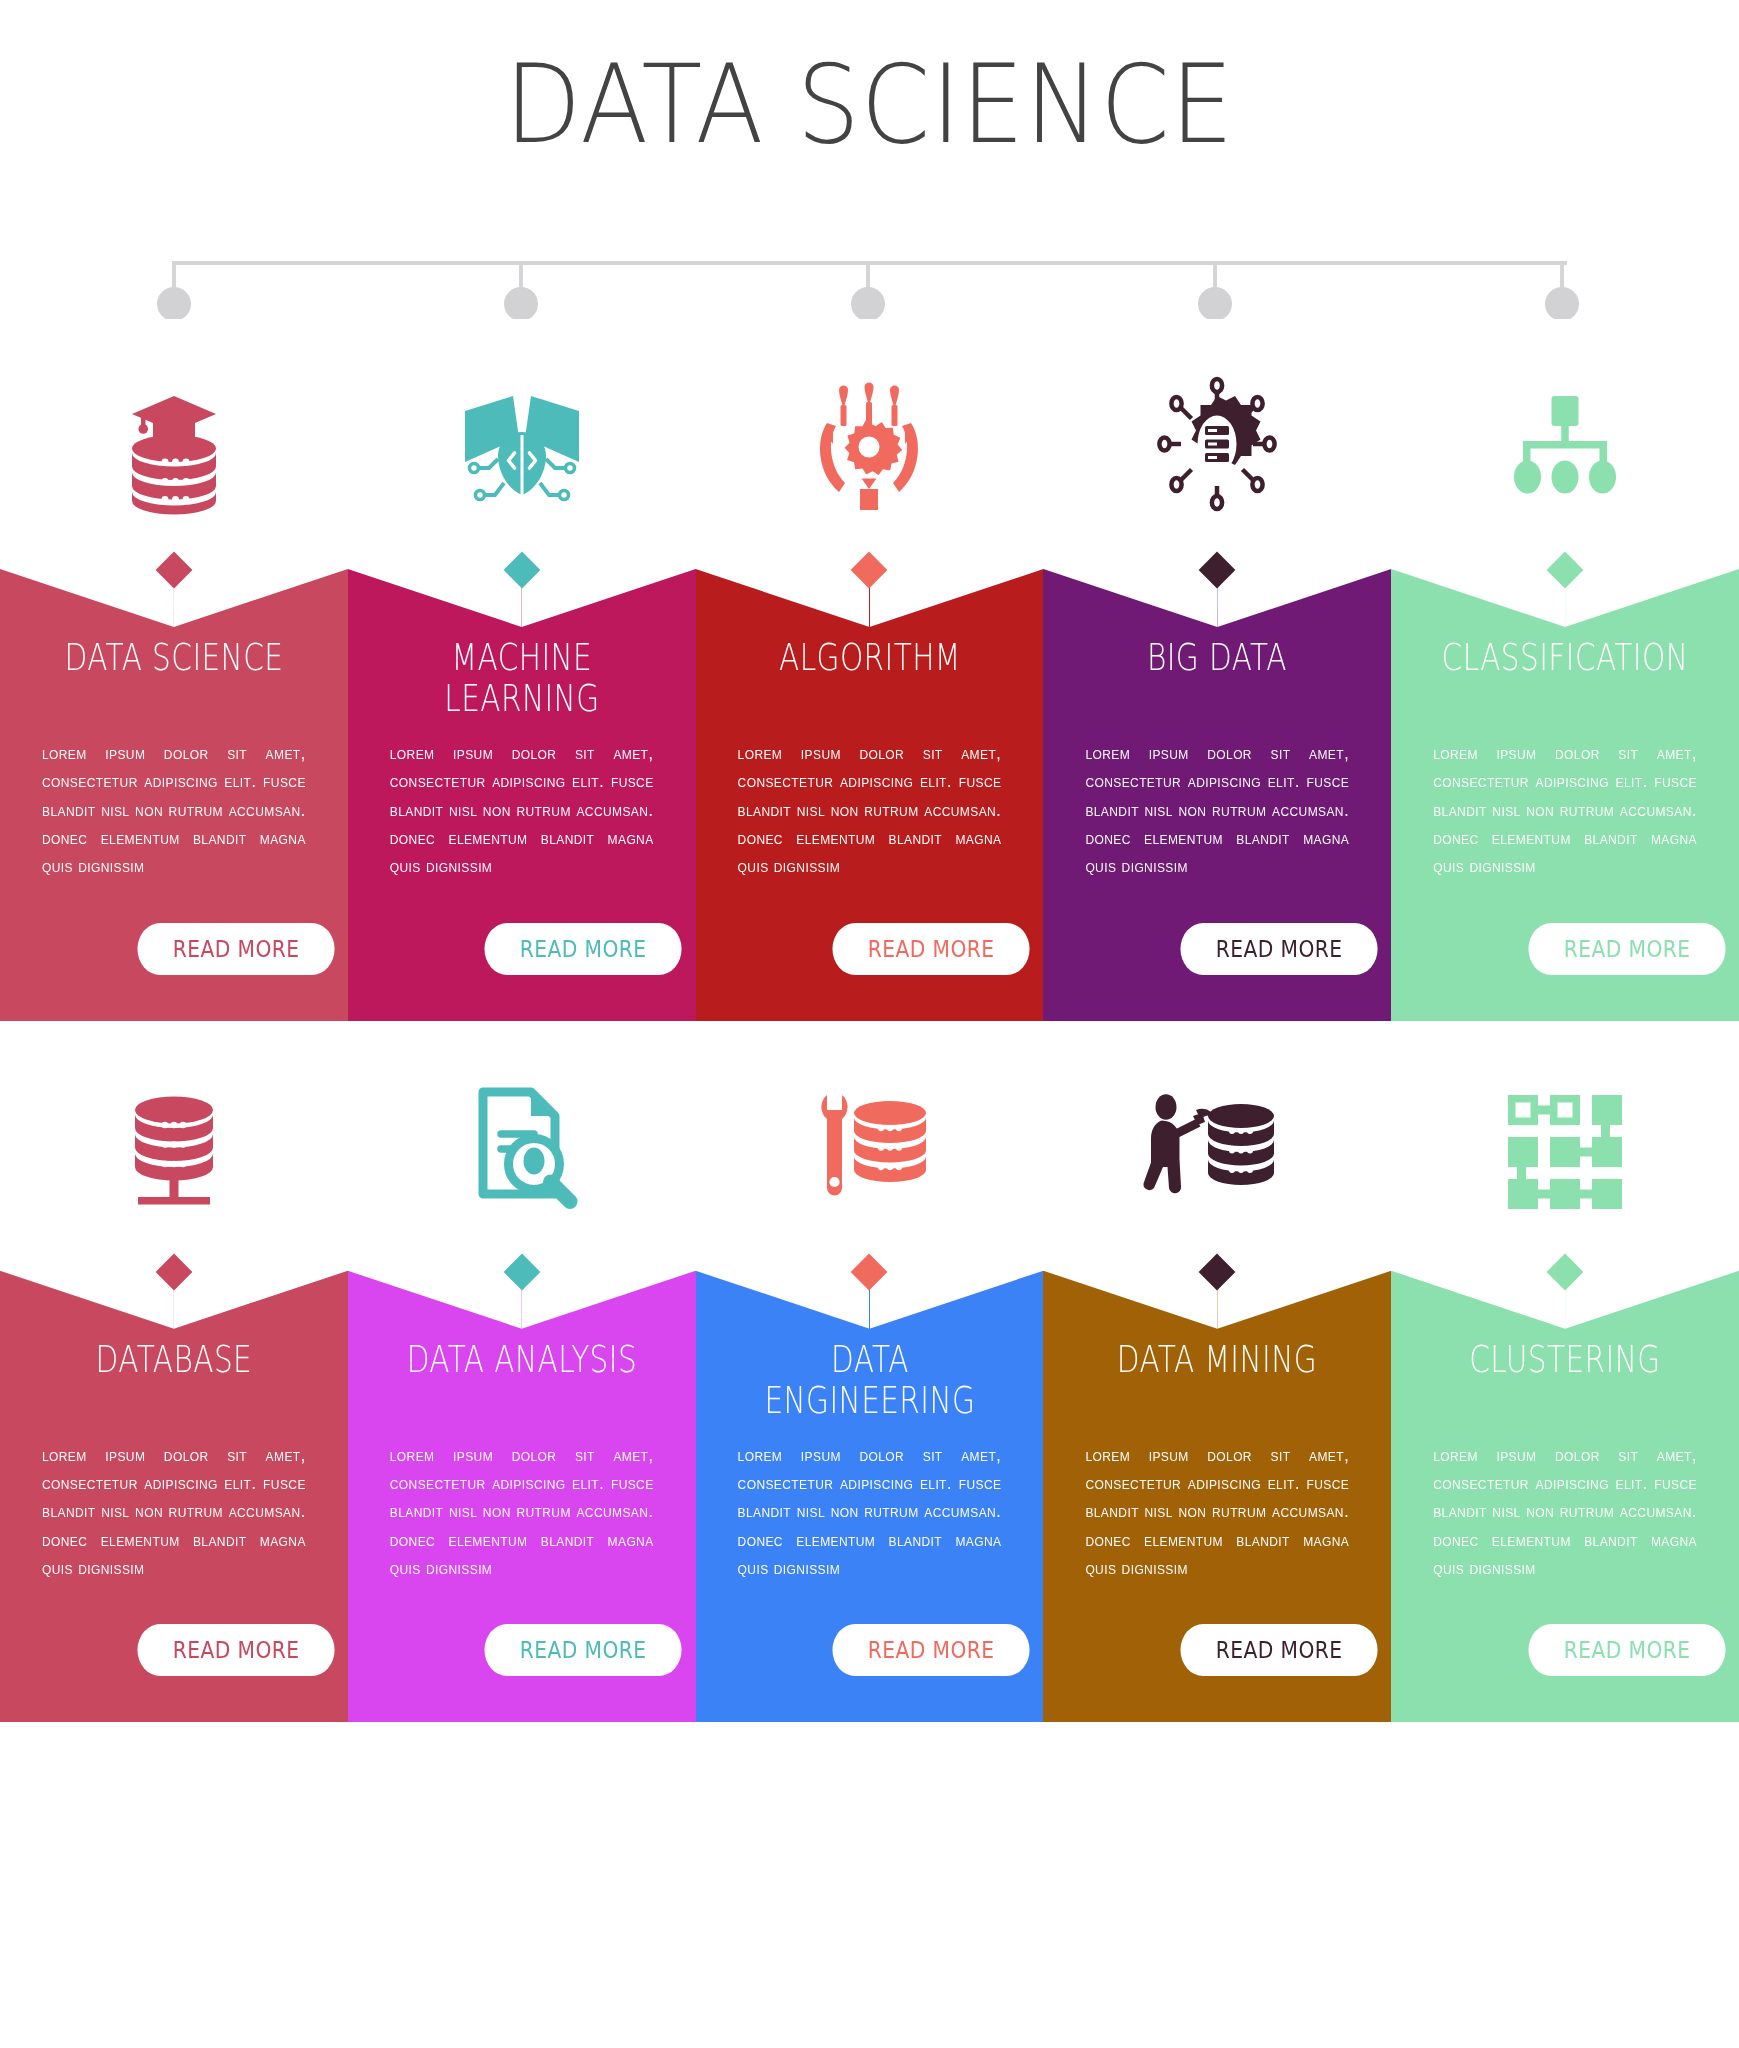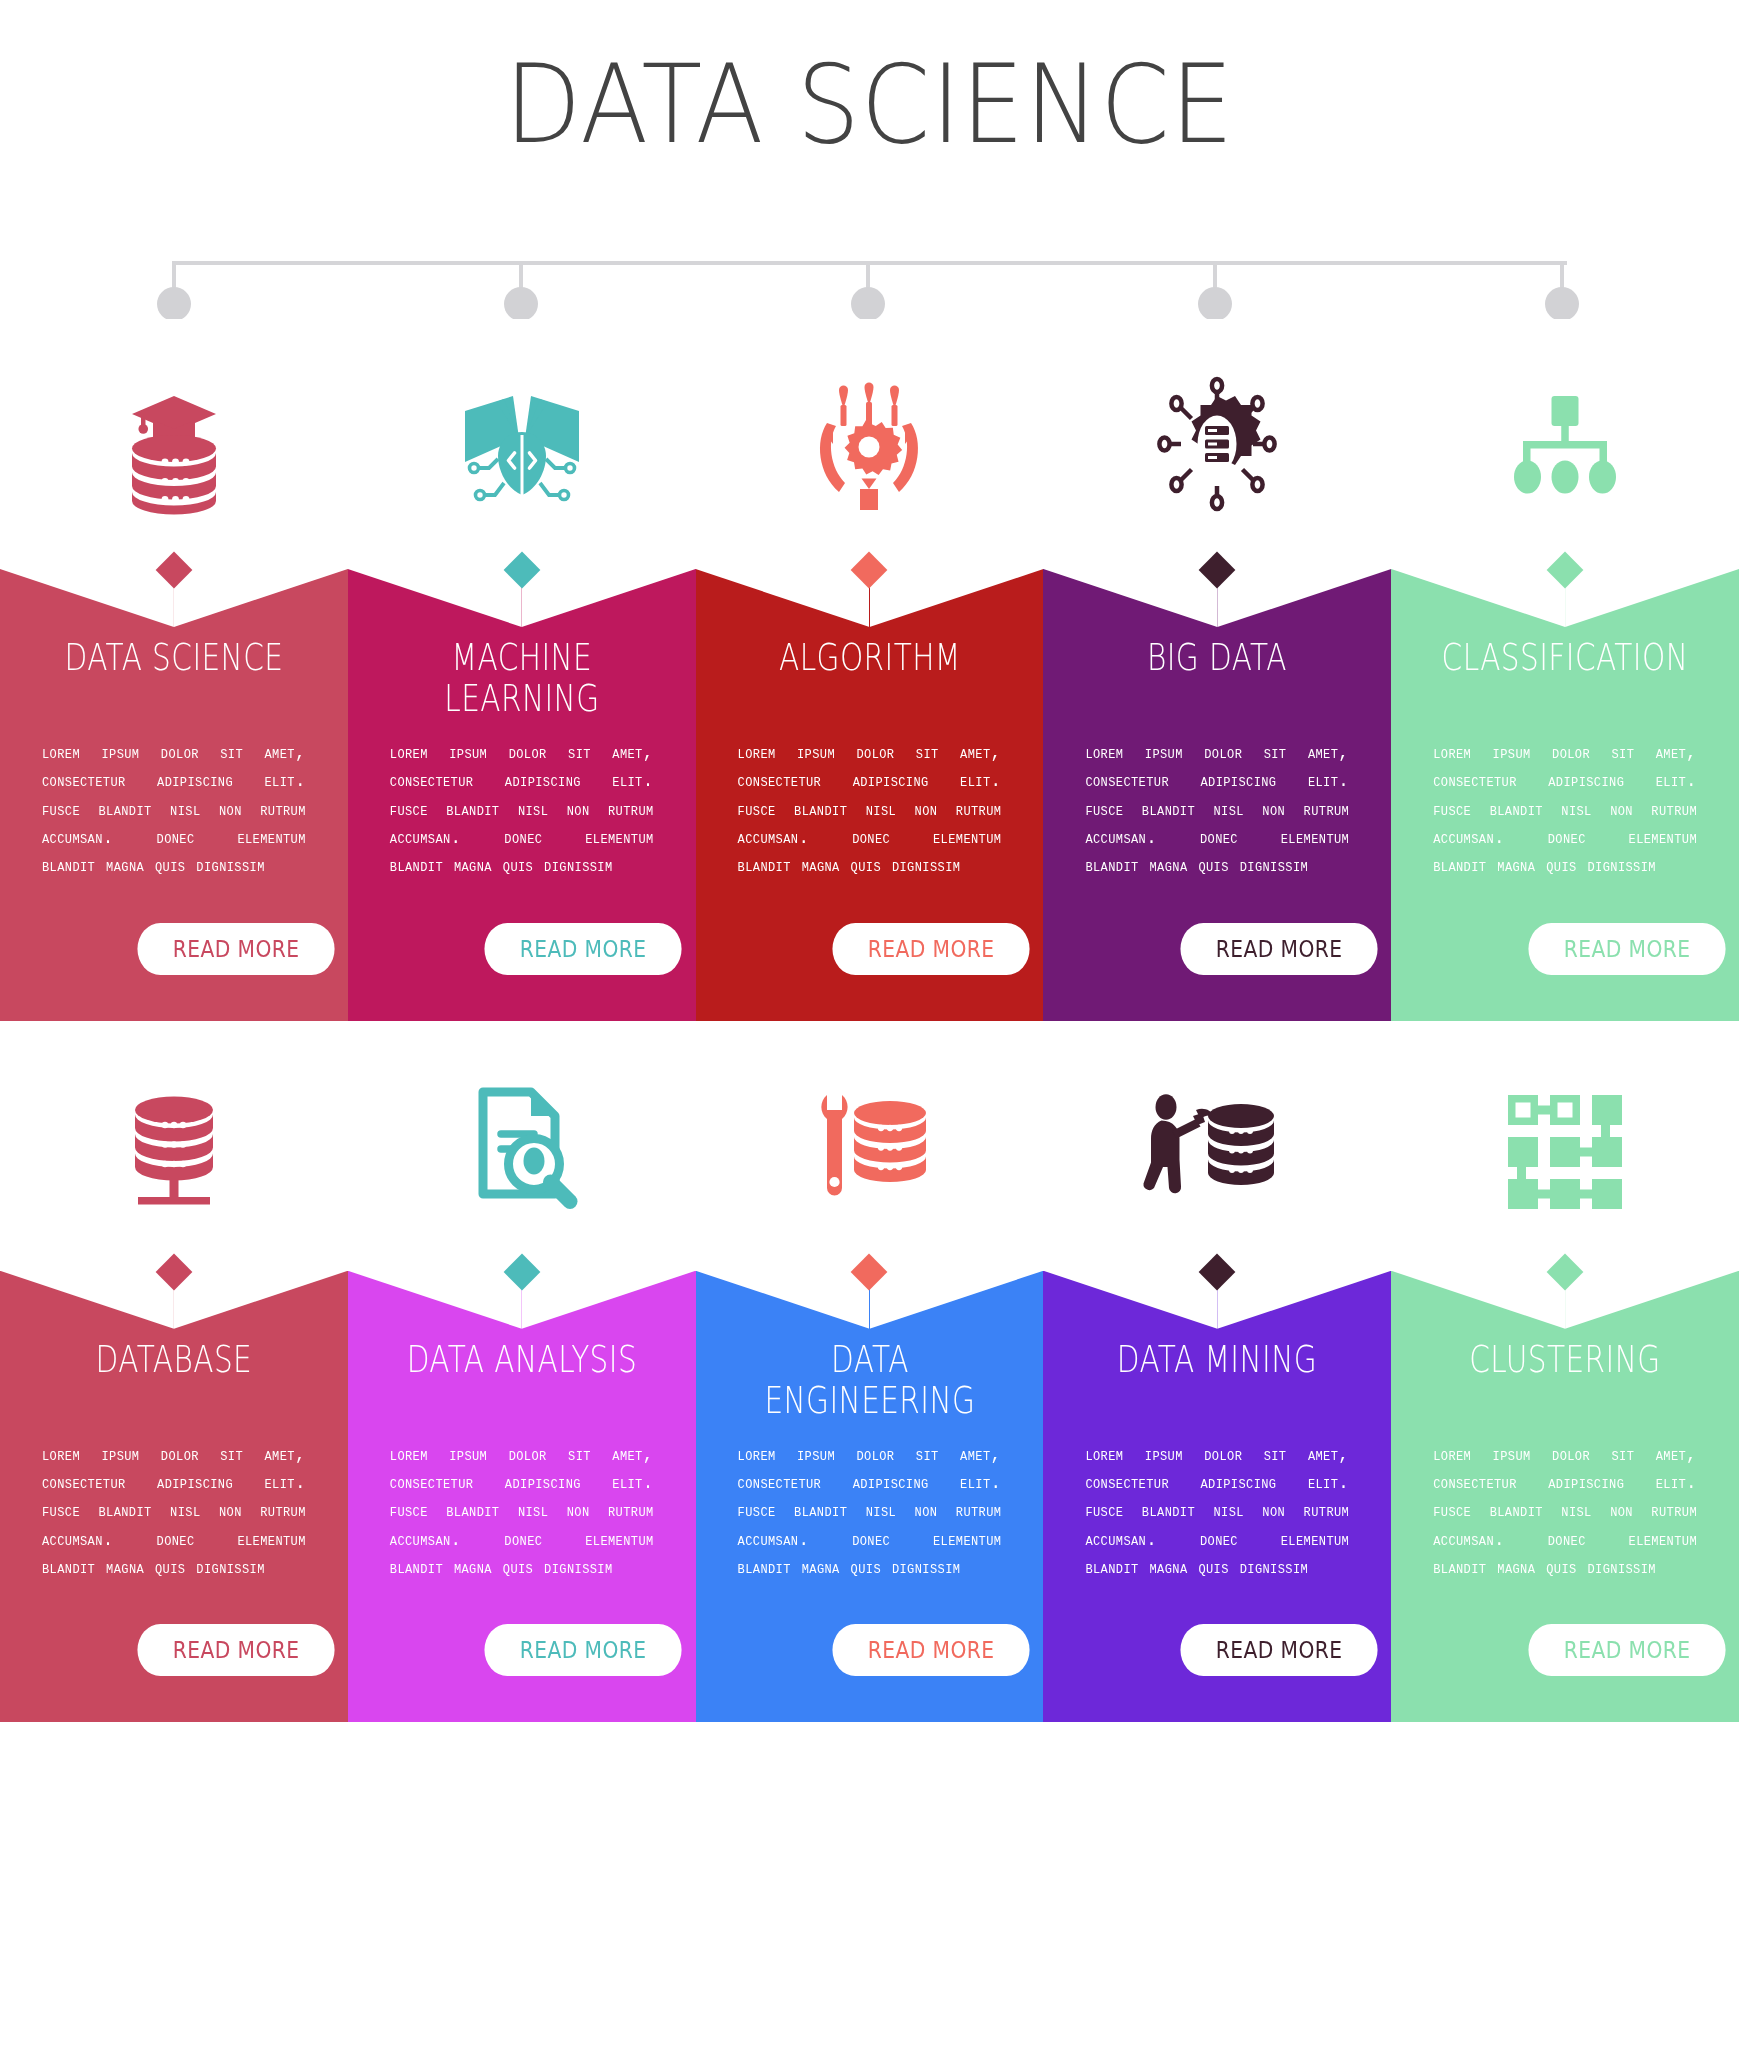--- a/index.html
+++ b/index.html
@@ -85,21 +85,21 @@
 
   .panel-body {
     color: #ffffff;
     font-size: 17.5px;
     line-height: 1.62;
     letter-spacing: 0.4px;
     text-align: justify;
     font-variant: small-caps;
     text-transform: lowercase;
     padding: 16px 42px 0;
-    font-family: Liberation Mono, monospace;
+    font-family: Liberation Sans, sans-serif;
     hyphens: auto;
   }
 
   .btn-row { display: flex; justify-content: flex-end; padding: 42px 0 46px; }
   .read-more {
     background: #ffffff;
     border-radius: 40px;
     padding: 13px 40px;
     font-size: 23px;
     font-weight: 400;
@@ -460,21 +460,21 @@
               <circle cx="72" cy="40" r="2"></circle>
             <circle cx="60" cy="53" r="2"></circle>
               <circle cx="66" cy="53" r="2"></circle>
               <circle cx="72" cy="53" r="2"></circle>
             <circle cx="60" cy="66" r="2"></circle>
               <circle cx="66" cy="66" r="2"></circle>
               <circle cx="72" cy="66" r="2"></circle>
           </g>
         </svg>
       </div>
-      <div class="panel" style="background:#6d28d9">
+      <div class="panel" style="background:#a16207">
         <div class="notch">
           <div class="diamond" style="background:#3E1F2D"></div>
         </div>
         <div class="panel-title">DATA MINING</div>
         <div class="panel-body">Lorem ipsum dolor sit amet, consectetur adipiscing elit. Fusce blandit nisl non rutrum accumsan. Donec elementum blandit magna quis dignissim</div>
         <div class="btn-row">
           <button class="read-more" style="color:#3E1F2D">READ MORE</button>
         </div>
       </div>
     </div>

